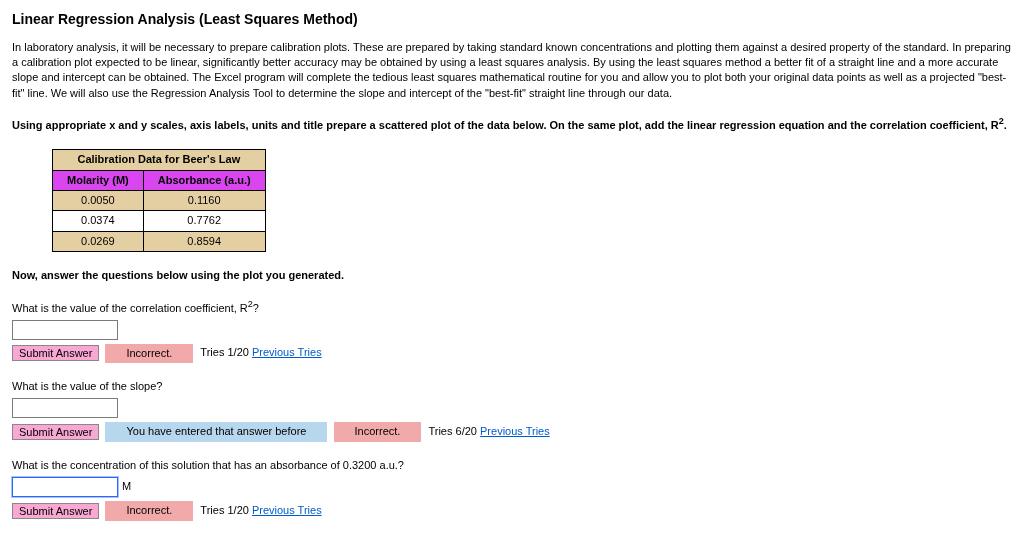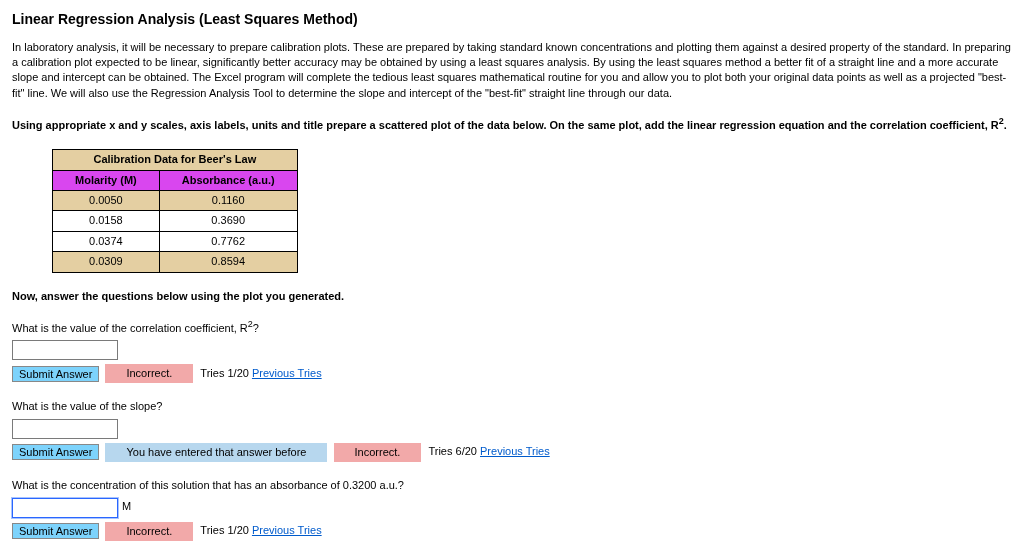--- a/index.html
+++ b/index.html
@@ -24,21 +24,21 @@
       margin: 8px 0 16px 0;
     }
     sup { font-size: 9px; }
     .cal-table {
       border-collapse: collapse;
       margin: 0 0 16px 40px;
       font-size: 11px;
     }
     .cal-table th, .cal-table td {
       border: 1px solid #000;
-      padding: 2px 22px;
+      padding: 2px 14px;
       text-align: center;
     }
     .cal-table .title-row th {
       background: #e4cfa2;
       font-weight: bold;
       text-align: center;
     }
     .cal-table .header-row th {
       background: #d946ef;
       font-weight: bold;
@@ -71,21 +71,21 @@
     .unit {
       margin-left: 4px;
     }
     .submit-row {
       margin-top: 4px;
     }
     .submit-btn {
       font-size: 11px;
       padding: 1px 6px;
       border: 1px solid #888;
-      background: #7dd3fc;
+      background: #f9a8d4;
       cursor: pointer;
       vertical-align: middle;
     }
     .status {
       display: inline-block;
       padding: 2px 21px;
       margin-left: 3px;
       vertical-align: middle;
       font-size: 11px;
     }
@@ -121,29 +121,25 @@
       </tr>
   <tr class="header-row">
     <th>Molarity (M)</th>
     <th>Absorbance (a.u.)</th>
   </tr>
   <tr class="even">
         <td>0.0050</td>
         <td>0.1160</td>
       </tr>
   <tr class="odd">
-        <td>0.0158</td>
-        <td>0.3690</td>
-      </tr>
-  <tr class="odd">
         <td>0.0374</td>
         <td>0.7762</td>
       </tr>
   <tr class="even">
-        <td>0.0309</td>
+        <td>0.0269</td>
         <td>0.8594</td>
       </tr>
 </tbody>
   </table>
 
 <div class="subhead">Now, answer the questions below using the plot you generated.</div>
 
 <div class="question">
   <span>What is the value of the correlation coefficient, R</span><sup>2</sup><span>?</span>
 </div>

